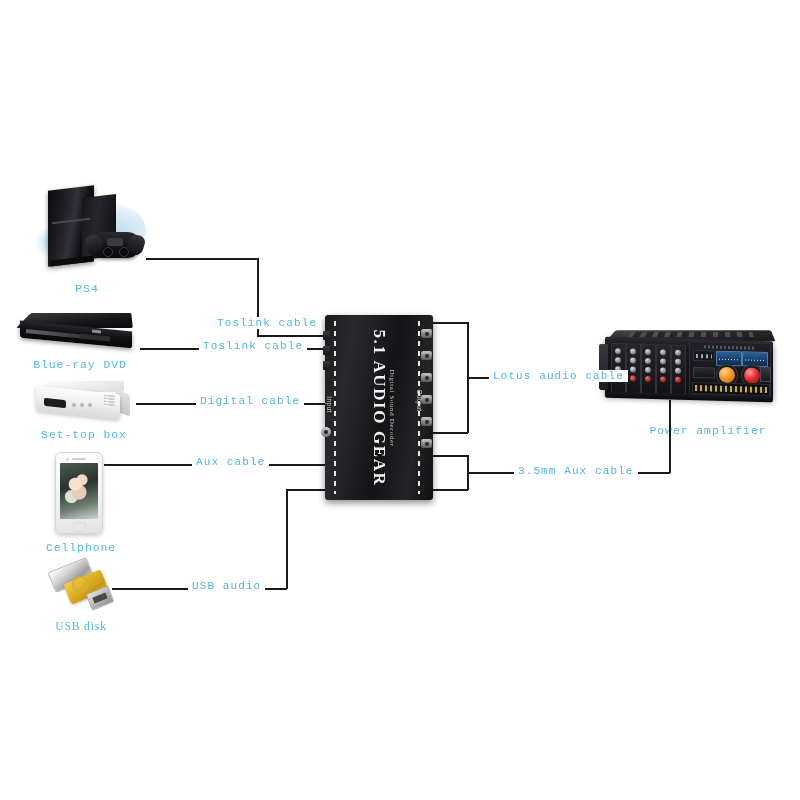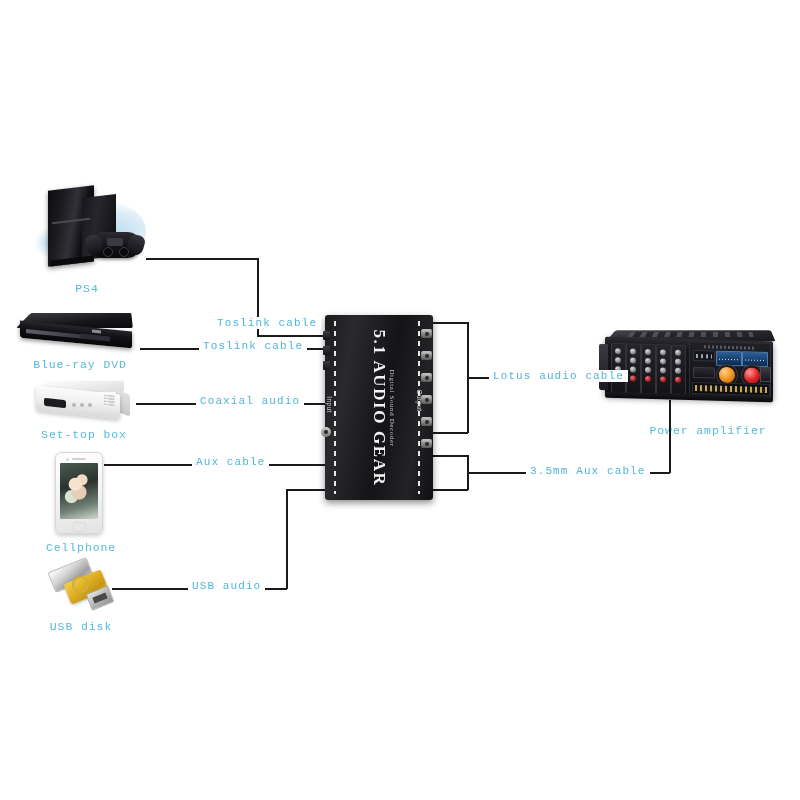--- a/index.html
+++ b/index.html
@@ -479,32 +479,32 @@
     </div>
   </div>
   <div class="label" style="left:22px; top:541px; width:118px;">Cellphone</div>
 
   <div class="abs usb-wrap">
     <div class="usb-cap"></div>
     <div class="usb-body"></div>
     <div class="usb-ring"></div>
     <div class="usb-conn"></div>
   </div>
-  <div class="label" style="left:22px; top:620px; width:118px;">USB disk</div>
+  <div class="label" style="left:22px; top:620px; width:118px;font-family:Liberation Serif, serif;">USB disk</div>
 
   <div class="wire h" style="left:146px; top:258px; width:112px;"></div>
   <div class="wire v" style="left:257px; top:258px; height:78px;"></div>
   <div class="wire h" style="left:257px; top:335px; width:68px;"></div>
   <div class="cable-label" style="left:213px; top:317px;">Toslink cable</div>
 
   <div class="wire h" style="left:140px; top:348px; width:185px;"></div>
   <div class="cable-label" style="left:199px; top:340px;">Toslink cable</div>
 
   <div class="wire h" style="left:136px; top:403px; width:189px;"></div>
-  <div class="cable-label" style="left:196px; top:395px;">Coaxial audio</div>
+  <div class="cable-label" style="left:196px; top:395px;">Digital cable</div>
 
   <div class="wire h" style="left:104px; top:464px; width:221px;"></div>
   <div class="cable-label" style="left:192px; top:456px;">Aux cable</div>
 
   <div class="wire h" style="left:112px; top:588px; width:175px;"></div>
   <div class="wire v" style="left:286px; top:489px; height:100px;"></div>
   <div class="wire h" style="left:286px; top:489px; width:45px;"></div>
   <div class="cable-label" style="left:188px; top:580px;">USB audio</div>
 
   <div class="abs dec-wrap">
@@ -534,21 +534,21 @@
   <div class="wire h" style="left:433px; top:432px; width:35px;"></div>
   <div class="wire v" style="left:467px; top:322px; height:111px;"></div>
   <div class="wire h" style="left:467px; top:377px; width:138px;"></div>
   <div class="cable-label" style="left:489px; top:370px;text-align:center;">Lotus audio cable</div>
 
   <div class="wire h" style="left:433px; top:455px; width:35px;"></div>
   <div class="wire h" style="left:433px; top:489px; width:35px;"></div>
   <div class="wire v" style="left:467px; top:455px; height:35px;"></div>
   <div class="wire h" style="left:467px; top:472px; width:203px;"></div>
   <div class="wire v" style="left:669px; top:400px; height:73px;"></div>
-  <div class="cable-label" style="left:514px; top:465px;margin-left:12px;">3.5mm Aux cable</div>
+  <div class="cable-label" style="left:514px; top:465px;">3.5mm Aux cable</div>
 
   <div class="abs amp-wrap">
     <div class="amp-top"></div>
     <div class="amp-vents"></div>
     <div class="amp-front"></div>
     <div class="amp-leftear"></div>
 
     <div class="amp-knobcols">
       <div class="amp-col" style="left:0px;">
         <div class="amp-knob" style="left:3px; top:4px;"></div>

